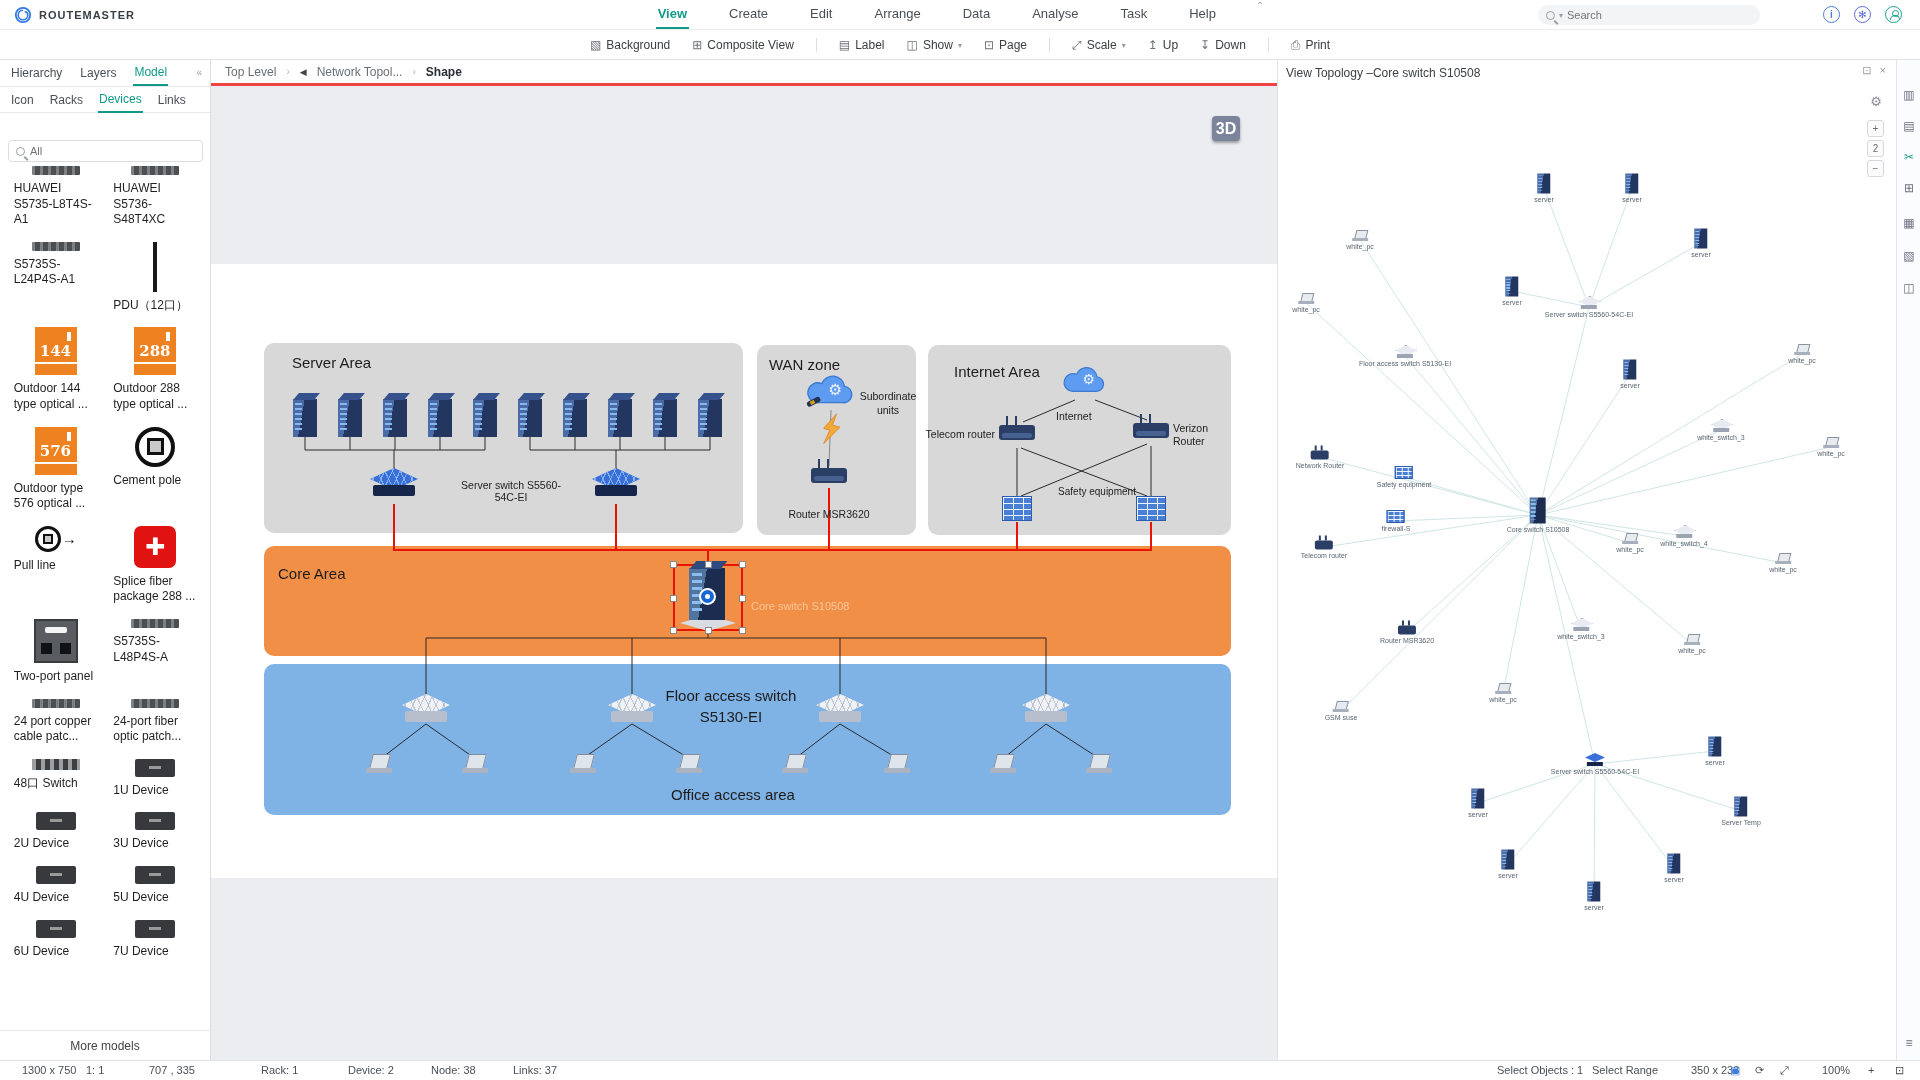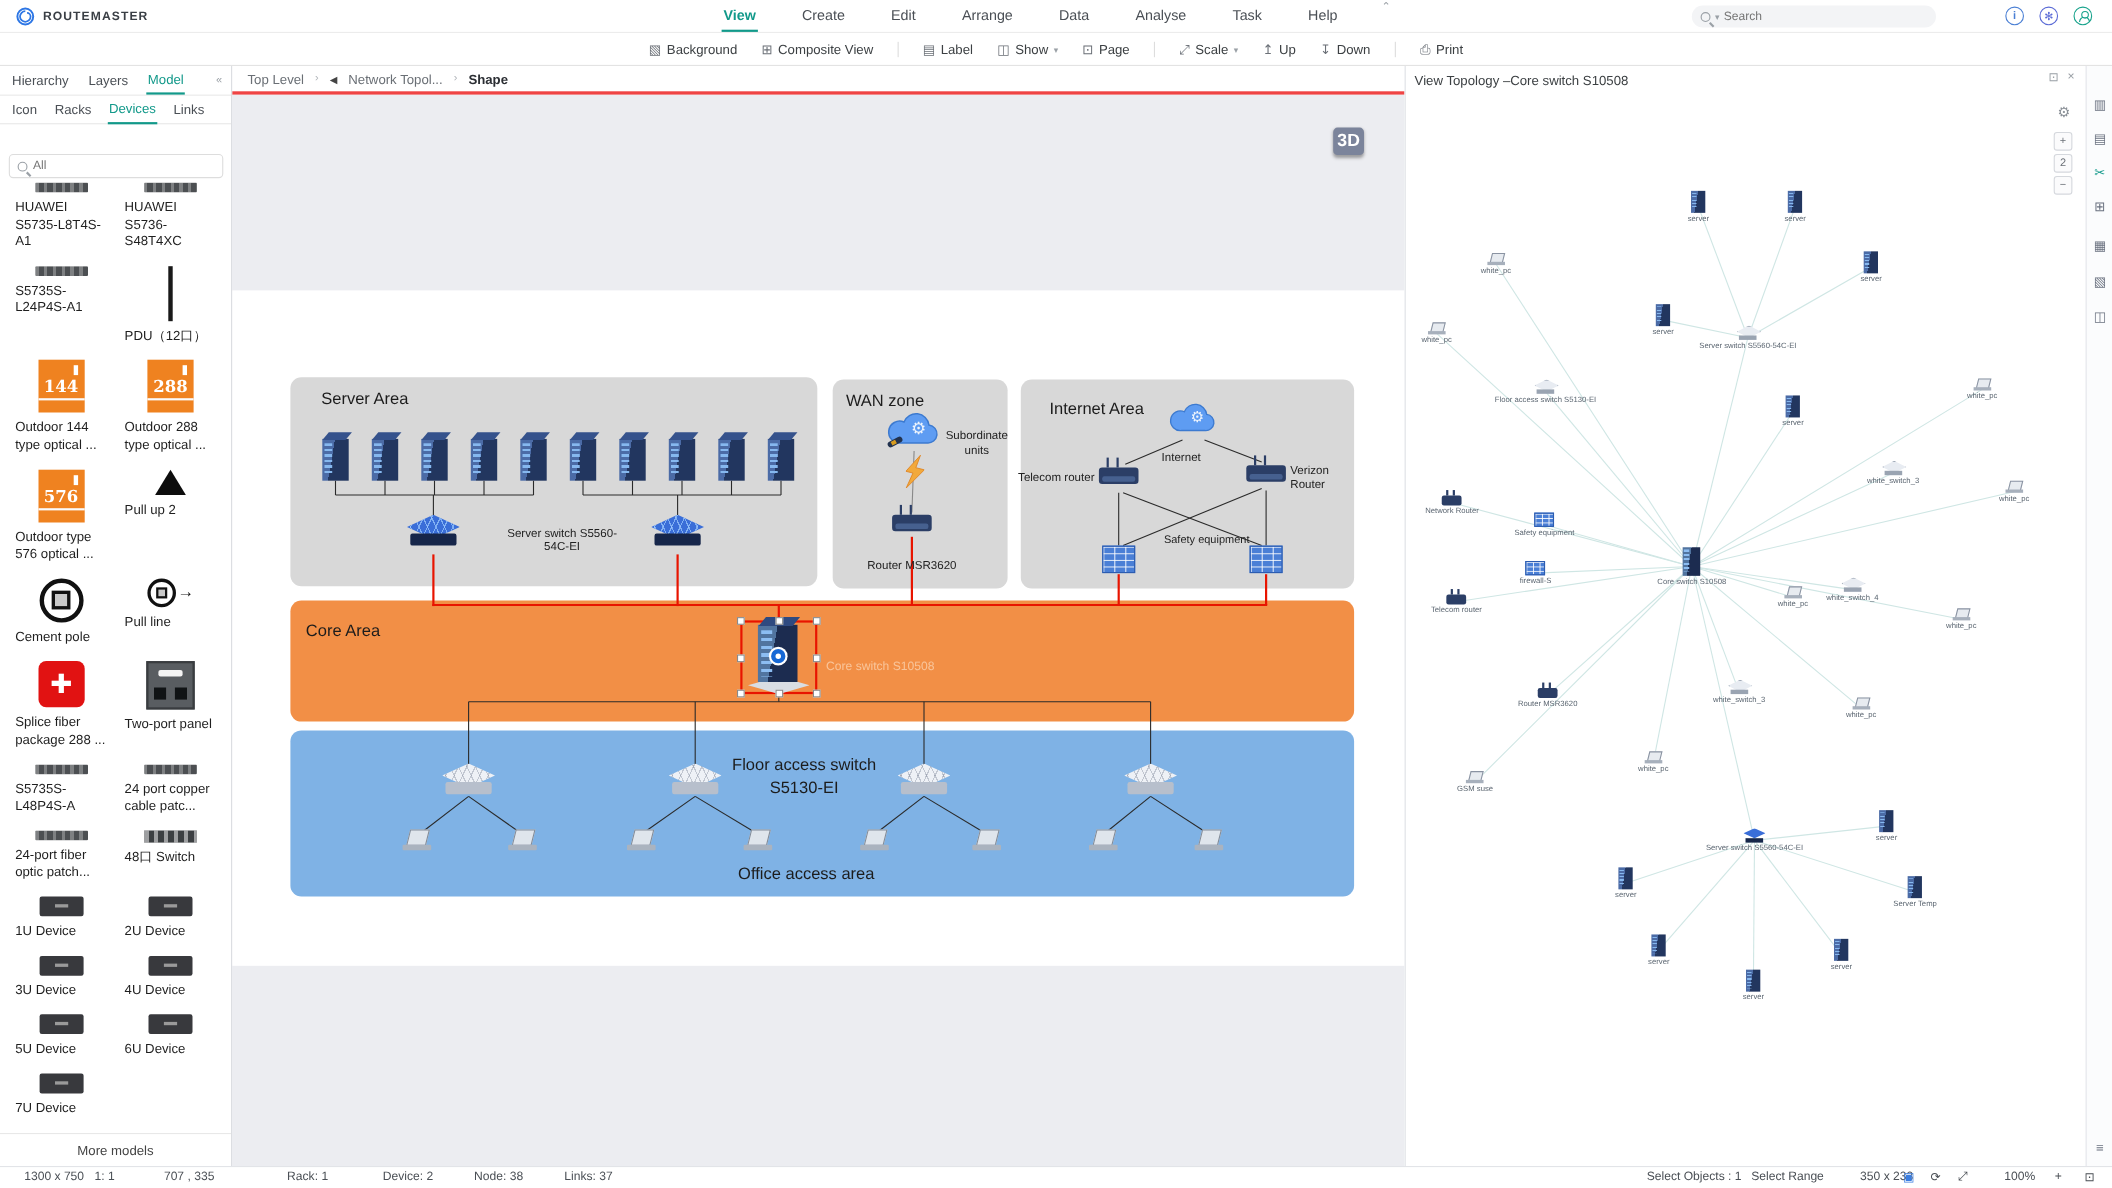--- a/index.html
+++ b/index.html
@@ -359,26 +359,20 @@
       <div class="dcell">
         <div class="thwrap">
           <div class="th-cab">
             <span class="cabnum">576</span>
           </div>
         </div>
         <div class="dlabel">Outdoor type 576 optical ...</div>
       </div>
       <div class="dcell">
         <div class="thwrap">
-          <div class="th-tri"></div>
-        </div>
-        <div class="dlabel">Pull up 2</div>
-      </div>
-      <div class="dcell">
-        <div class="thwrap">
           <div class="th-pole big">
             <div class="circ">
               <span class="sq"></span>
             </div>
           </div>
         </div>
         <div class="dlabel">Cement pole</div>
       </div>
       <div class="dcell">
         <div class="thwrap">

